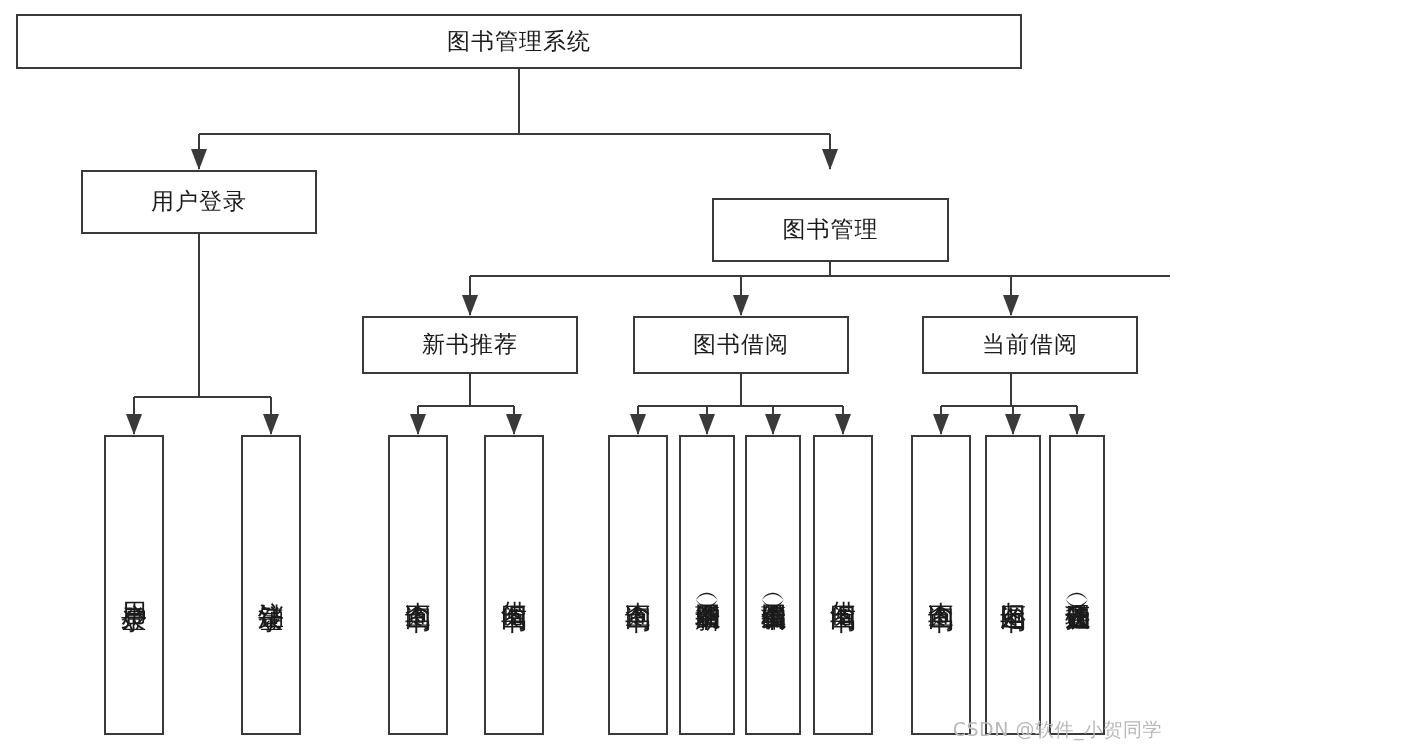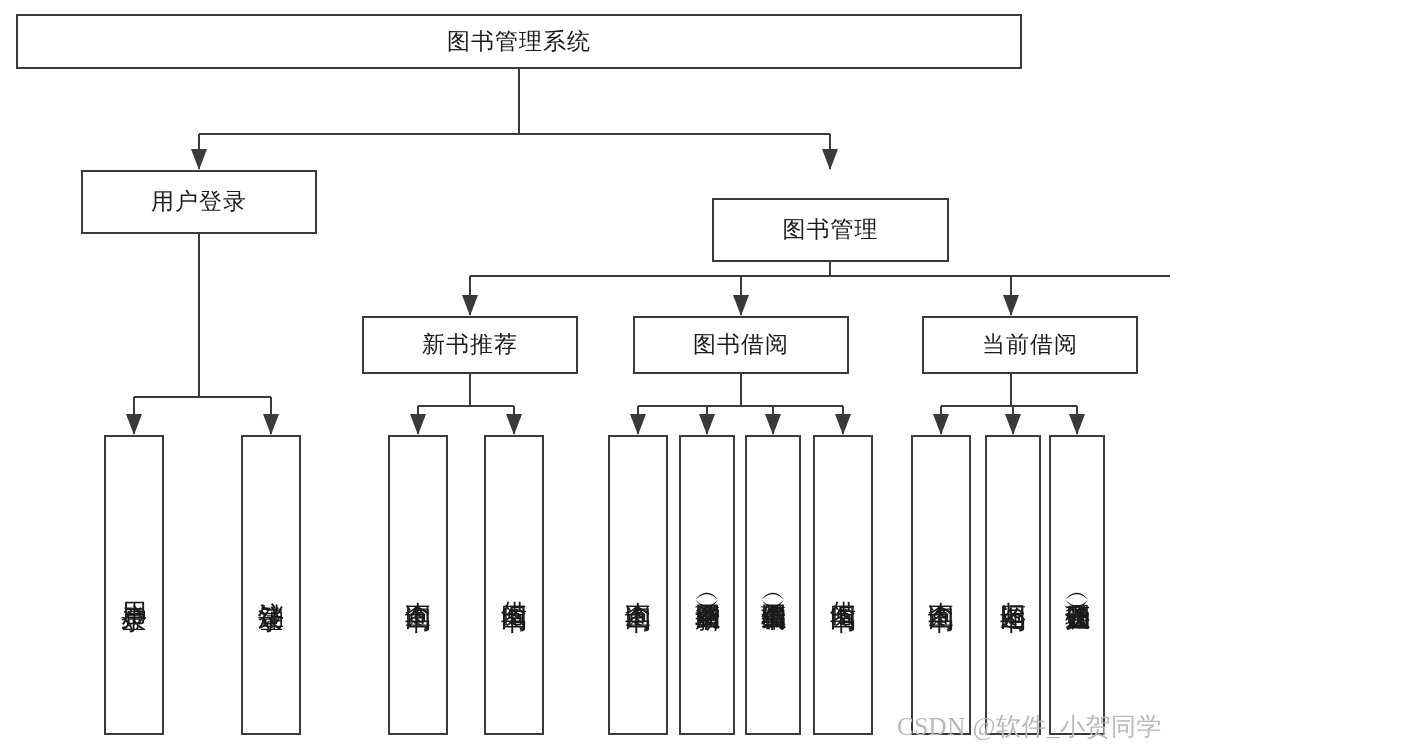--- a/index.html
+++ b/index.html
@@ -10,21 +10,20 @@
   }
   body {
     font-family: "DejaVu Sans", "Liberation Sans", sans-serif;
   }
   #diagram-root {
     position: relative;
     width: 1170px;
     height: 747px;
     background: #ffffff;
     overflow: hidden;
-    font-family: Liberation Serif, serif;
   }
   #svg-layer {
     position: absolute;
     left: 0;
     top: 0;
     width: 1405px;
     height: 747px;
   }
   .node {
     position: absolute;
@@ -62,21 +61,21 @@
   }
   .node-v.tight .node-label {
     font-size: 25px;
     line-height: 1.06;
     letter-spacing: 0px;
   }
   #watermark {
     position: absolute;
     right: 8px;
     bottom: 4px;
-    font-size: 25px;
+    font-size: 19px;
     color: #b9b9b9;
     letter-spacing: 0.5px;
     white-space: nowrap;
     pointer-events: none;
   }
 </style>
 </head>
 <body>
 
 <div id="diagram-root">

